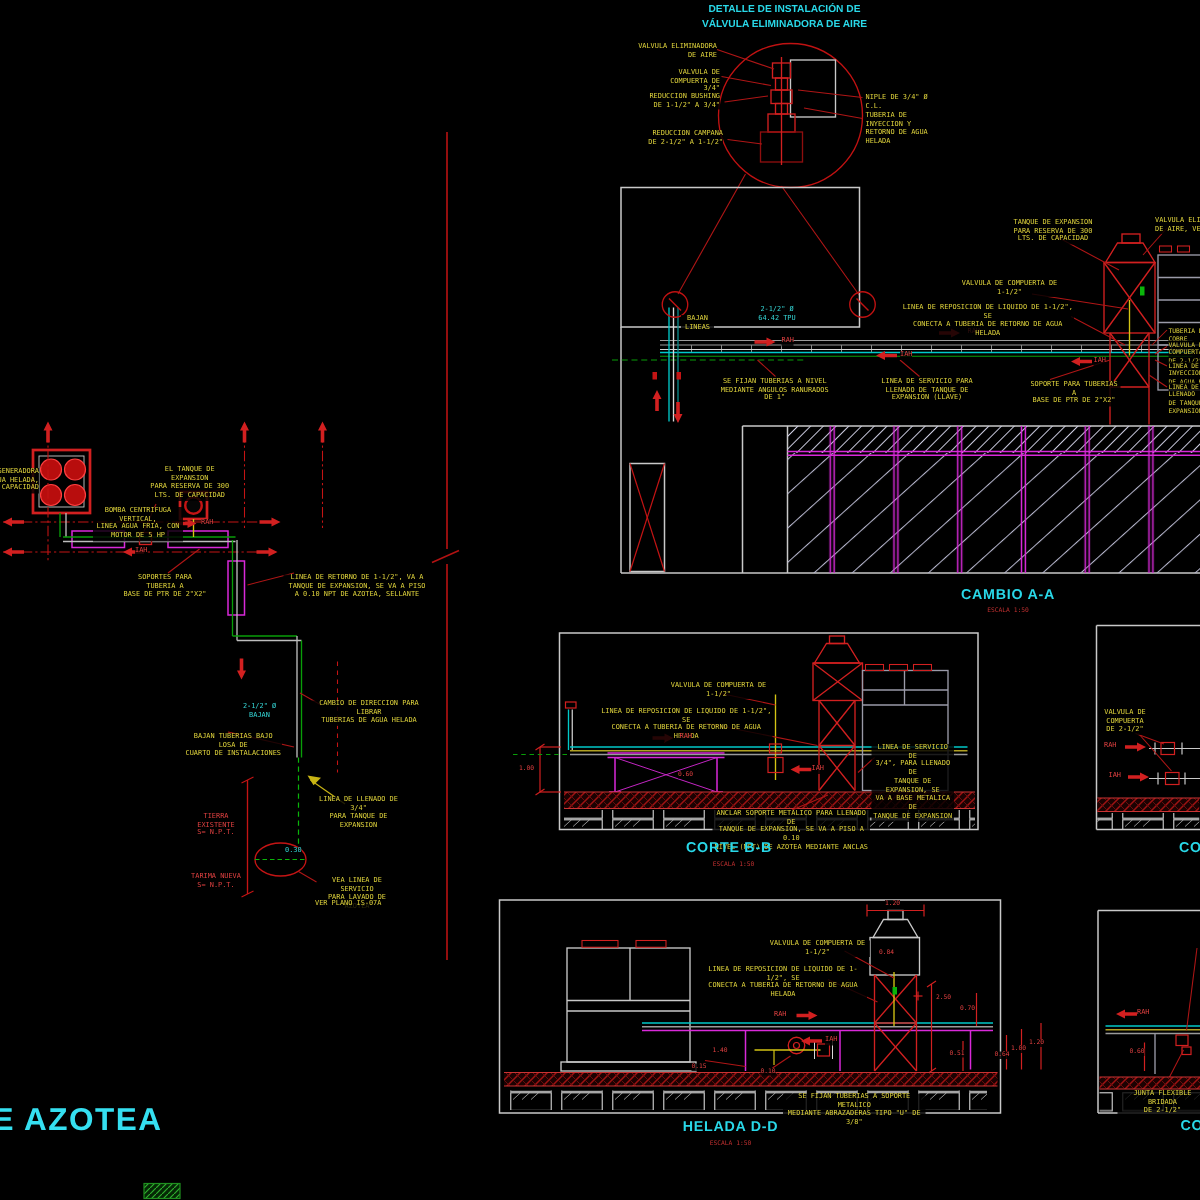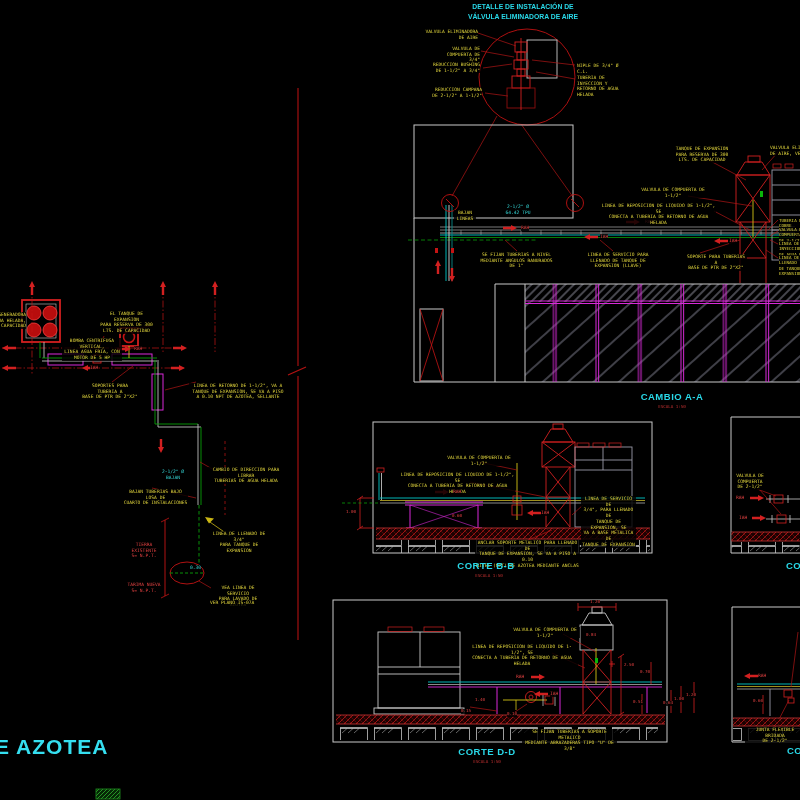--- a/index.html
+++ b/index.html
@@ -578,21 +578,21 @@
 <div class="dim" style="left:640px;top:670px">0.70</div>
 <div class="dim" style="left:633px;top:700px">0.51</div>
 <div class="dim" style="left:663px;top:701px">0.64</div>
 <div class="dim" style="left:674px;top:697px">1.00</div>
 <div class="dim" style="left:686px;top:693px">1.20</div>
 <div class="dim" style="left:475px;top:698px">1.40</div>
 <div class="dim" style="left:461px;top:709px">0.15</div>
 <div class="dim" style="left:507px;top:712px">0.10</div>
 <div class="l c" style="left:522px;top:729px;width:95px">SE FIJAN TUBERIAS A SOPORTE METALICO
 MEDIANTE ABRAZADERAS TIPO "U" DE 3/8"</div>
-<div class="ttl" style="left:447px;top:746px;width:80px">CORTE D-D</div>
+<div class="ttl" style="left:447px;top:746px;width:80px">HELADA D-D</div>
 <div class="scl" style="left:447px;top:759px;width:80px">ESCALA 1:50</div>
 
 <div class="l red" style="left:758px;top:673px">RAH</div>
 <div class="dim" style="left:753px;top:699px">0.60</div>
 <div class="l c" style="left:745px;top:727px;width:60px">JUNTA FLEXIBLE BRIDADA
 DE 2-1/2"</div>
 <div class="ttl" style="left:787px;top:745px;width:30px;text-align:left">CO</div>
 
 <div class="l r" style="left:-30px;top:312px;width:56px">UNIDAD GENERADORA
 DE AGUA HELADA,

